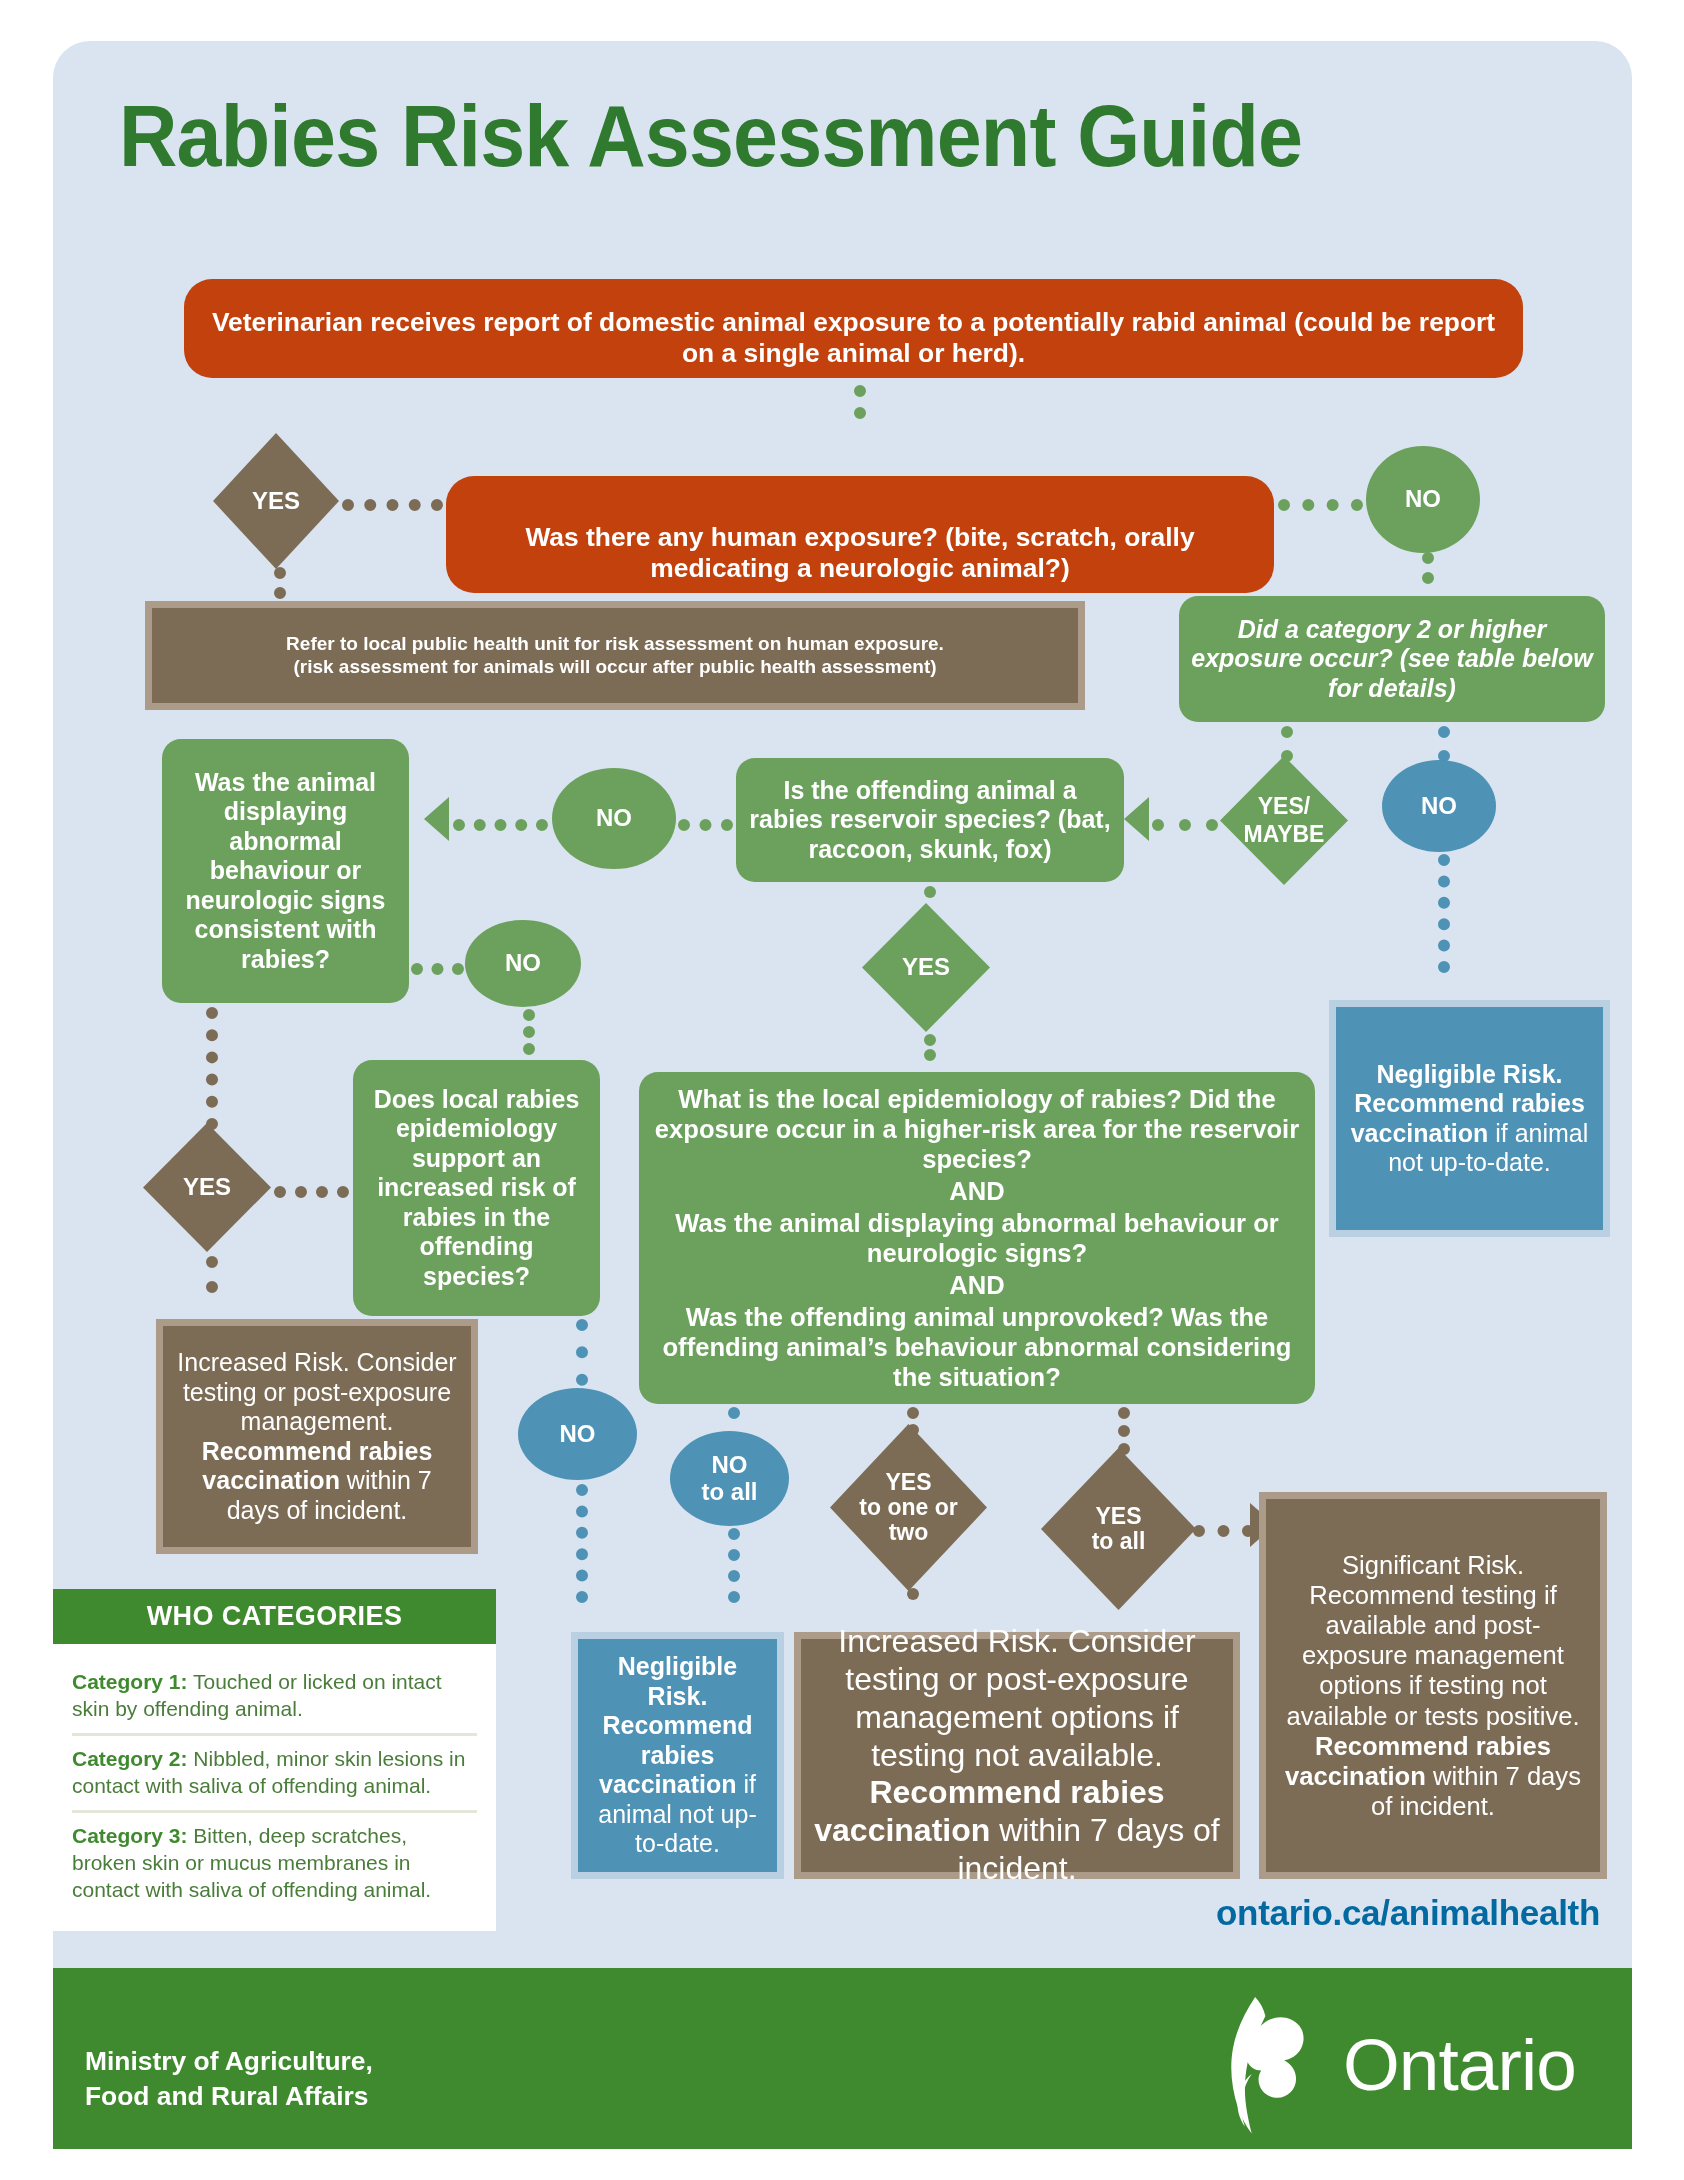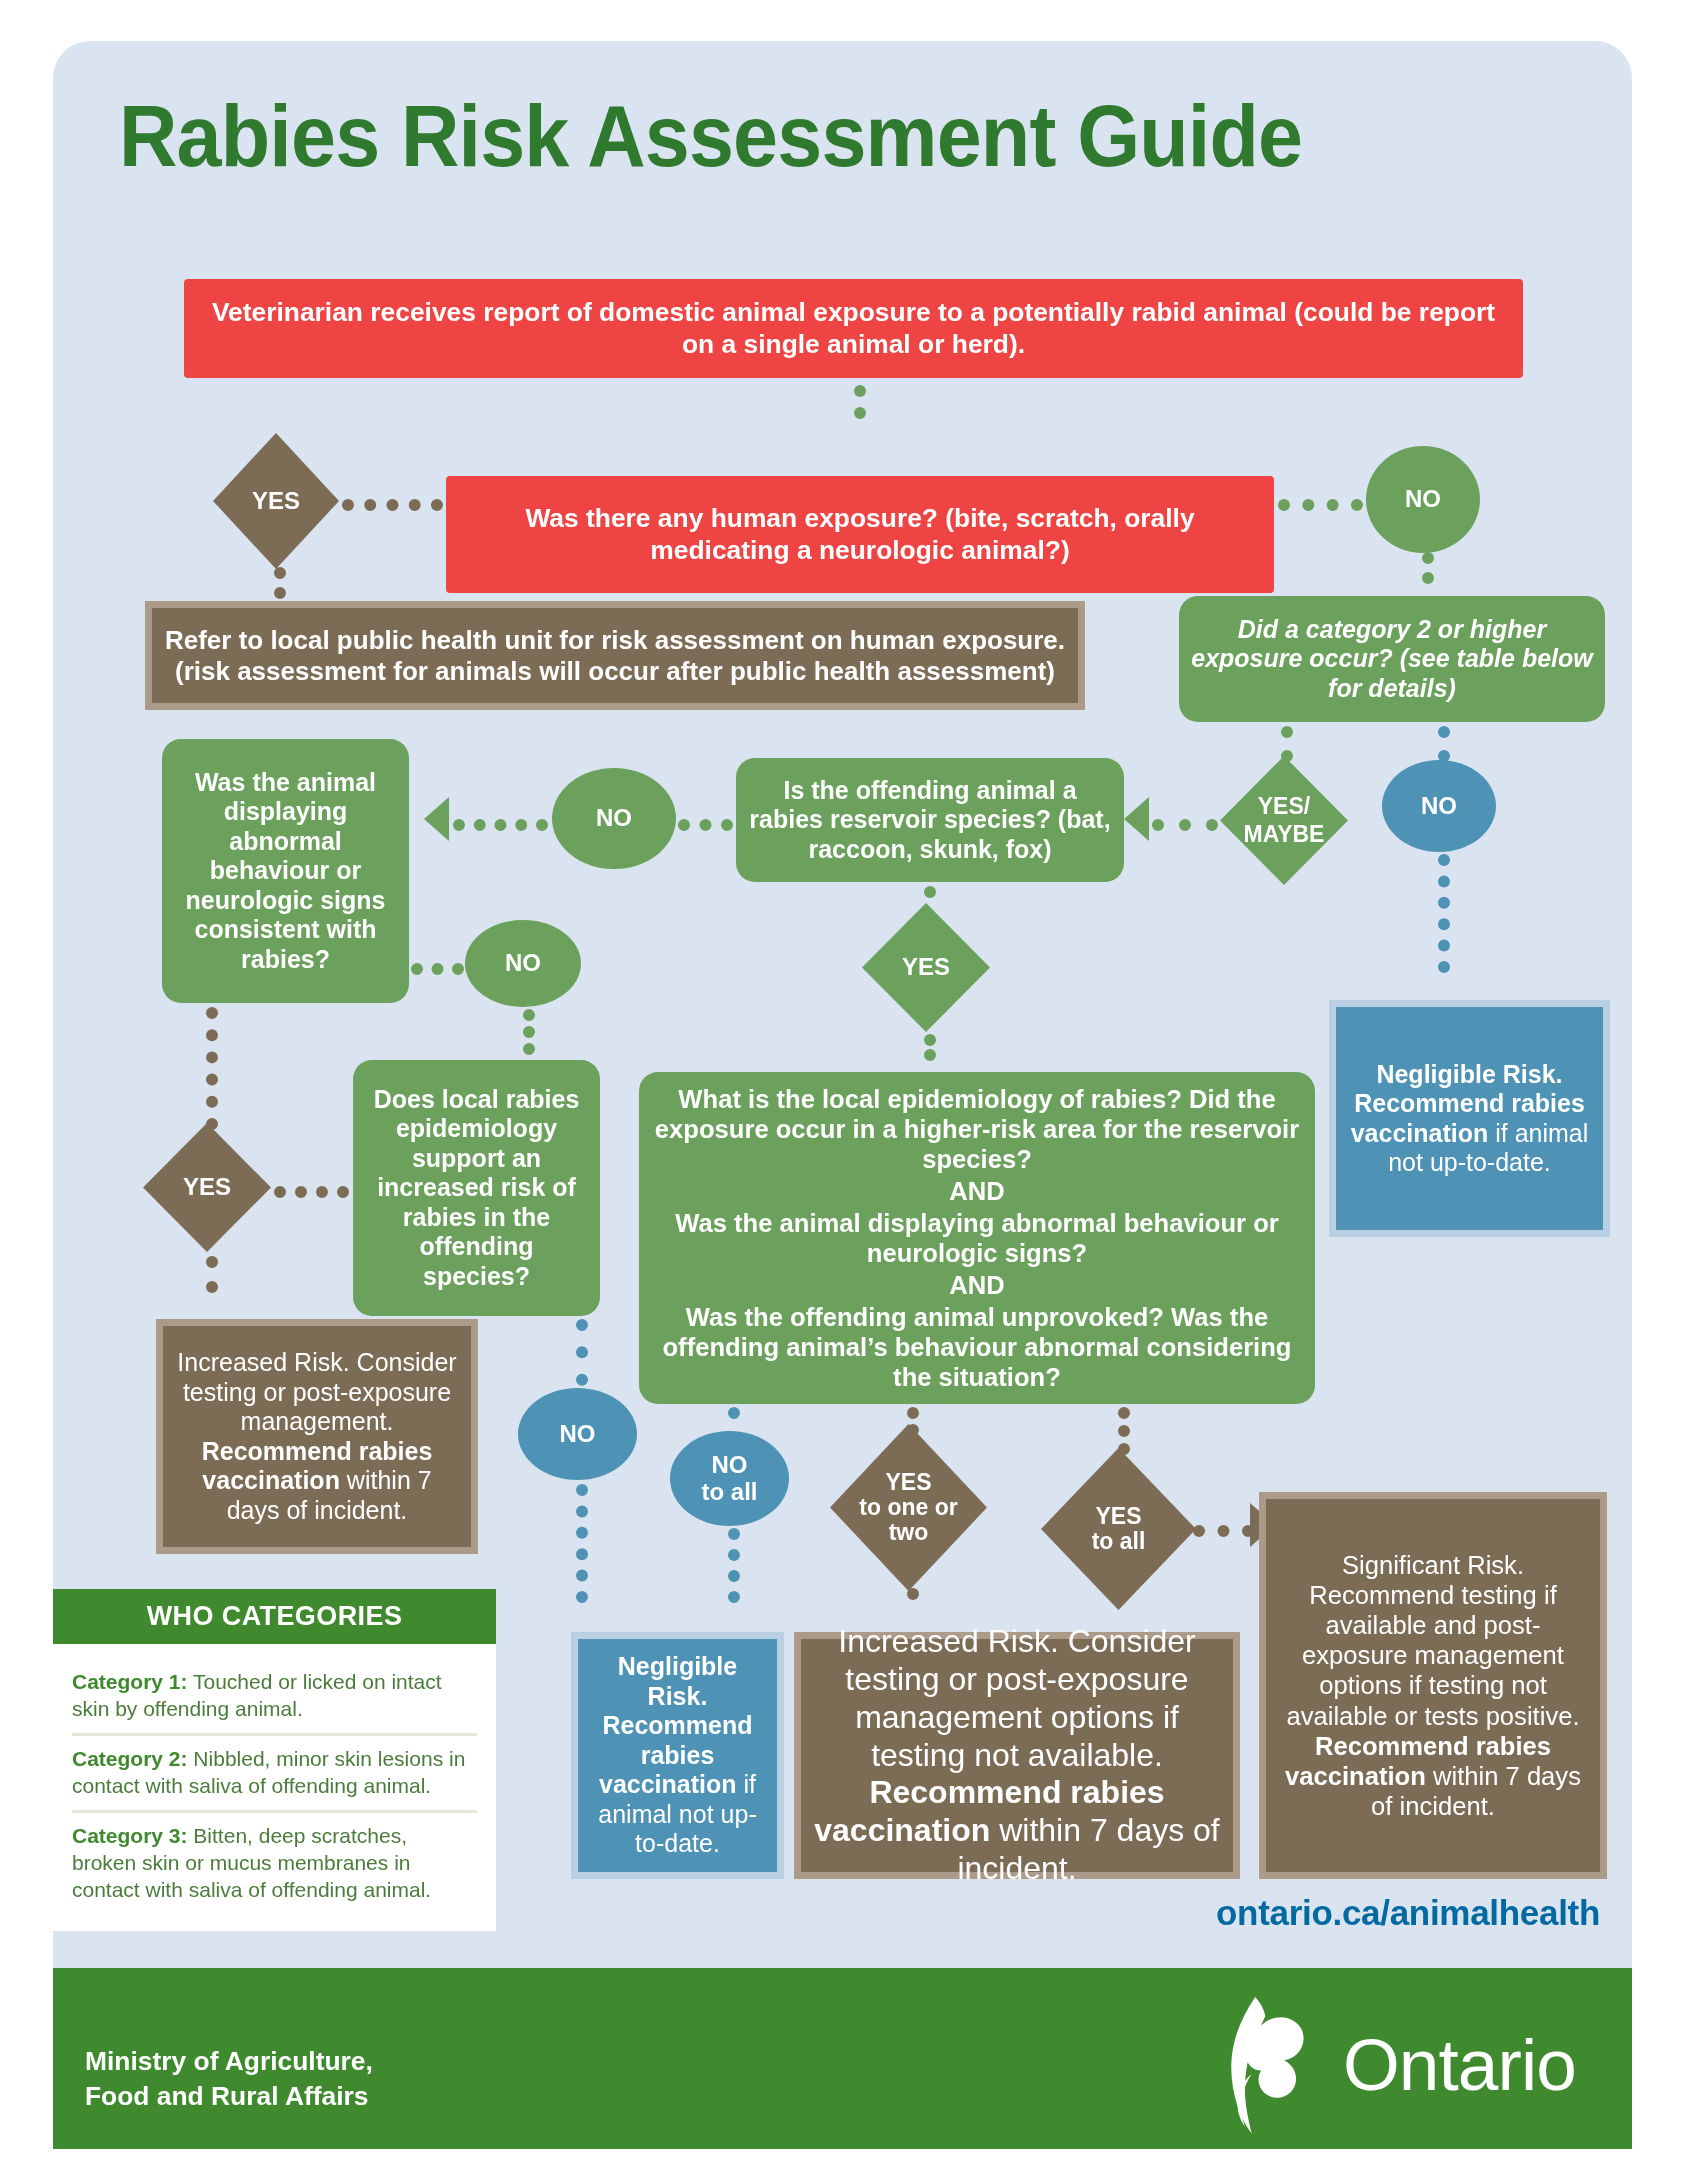--- a/index.html
+++ b/index.html
@@ -13,21 +13,21 @@
   
   #title{position:absolute;left:119px;top:92px;width:1499px;
          font-size:87px;line-height:1.0;font-weight:bold;color:#2f7a2f;
          letter-spacing:-0.9px;font-family:"Liberation Sans",sans-serif;
          transform:scaleX(0.93);transform-origin:left top;white-space:nowrap;}
 
   
   .node{position:absolute;box-sizing:border-box;display:flex;align-items:center;
         justify-content:center;text-align:center;color:#ffffff;font-weight:bold;
         line-height:1.18;padding:8.5px 12px;}
-  .green{background:#ef4444;border-radius:4px;}
+  .green{background:#c2410c;border-radius:28px;align-items:flex-end;}
   .green-sm{background:#6ba15c;border-radius:19px;}
   .brownbox{background:#7d6c55;border:7.7px solid #ab9b88;}
   .bluebox{background:#4e92b6;border:7.7px solid #b9d0e2;}
   .ell{background:#6ba15c;border-radius:50%;}
   .ell-blue{background:#4e92b6;border-radius:50%;}
   .dia{background:#7d6c55;}
   .dia-green{background:#6ba15c;}
   .dia-shape{clip-path:polygon(50% 0,100% 50%,50% 100%,0 50%);}
 
   .txt{display:block;width:100%;}
@@ -101,21 +101,21 @@
     <span class="txt">NO</span>
   </div>
   <div class="doth g" style="left:1278px;top:499px;width:85px;"></div>
 
   <div class="dotv br" style="left:274px;top:567px;height:32px;"></div>
   <div class="arrow-d abr" style="left:252px;top:596px;border-top-width:24px;"></div>
 
   <div class="dotv g" style="left:1422px;top:552px;height:32px;"></div>
   <div class="arrow-d ag" style="left:1400px;top:581px;border-top-width:24px;"></div>
 
-  <div class="node brownbox" style="left:145px;top:601px;width:940px;height:109px;font-size:26px;flex-direction:column;">
+  <div class="node brownbox" style="left:145px;top:601px;width:940px;height:109px;font-size:19px;flex-direction:column;">
     <span class="txt">Refer to local public health unit for risk assessment on human exposure.</span>
     <span class="txt">(risk assessment for animals will occur after public health assessment)</span>
   </div>
 
   <div class="node green-sm" style="left:1179px;top:596px;width:426px;height:126px;font-size:25px;font-style:italic;">
     <span class="txt">Did a category 2 or higher exposure occur? (see table below for details)</span>
   </div>
 
   <div class="dotv g" style="left:1281px;top:726px;height:36px;"></div>
   <div class="node dia-green dia-shape" style="left:1220px;top:756px;width:128px;height:129px;font-size:23px;white-space:pre-line;">

